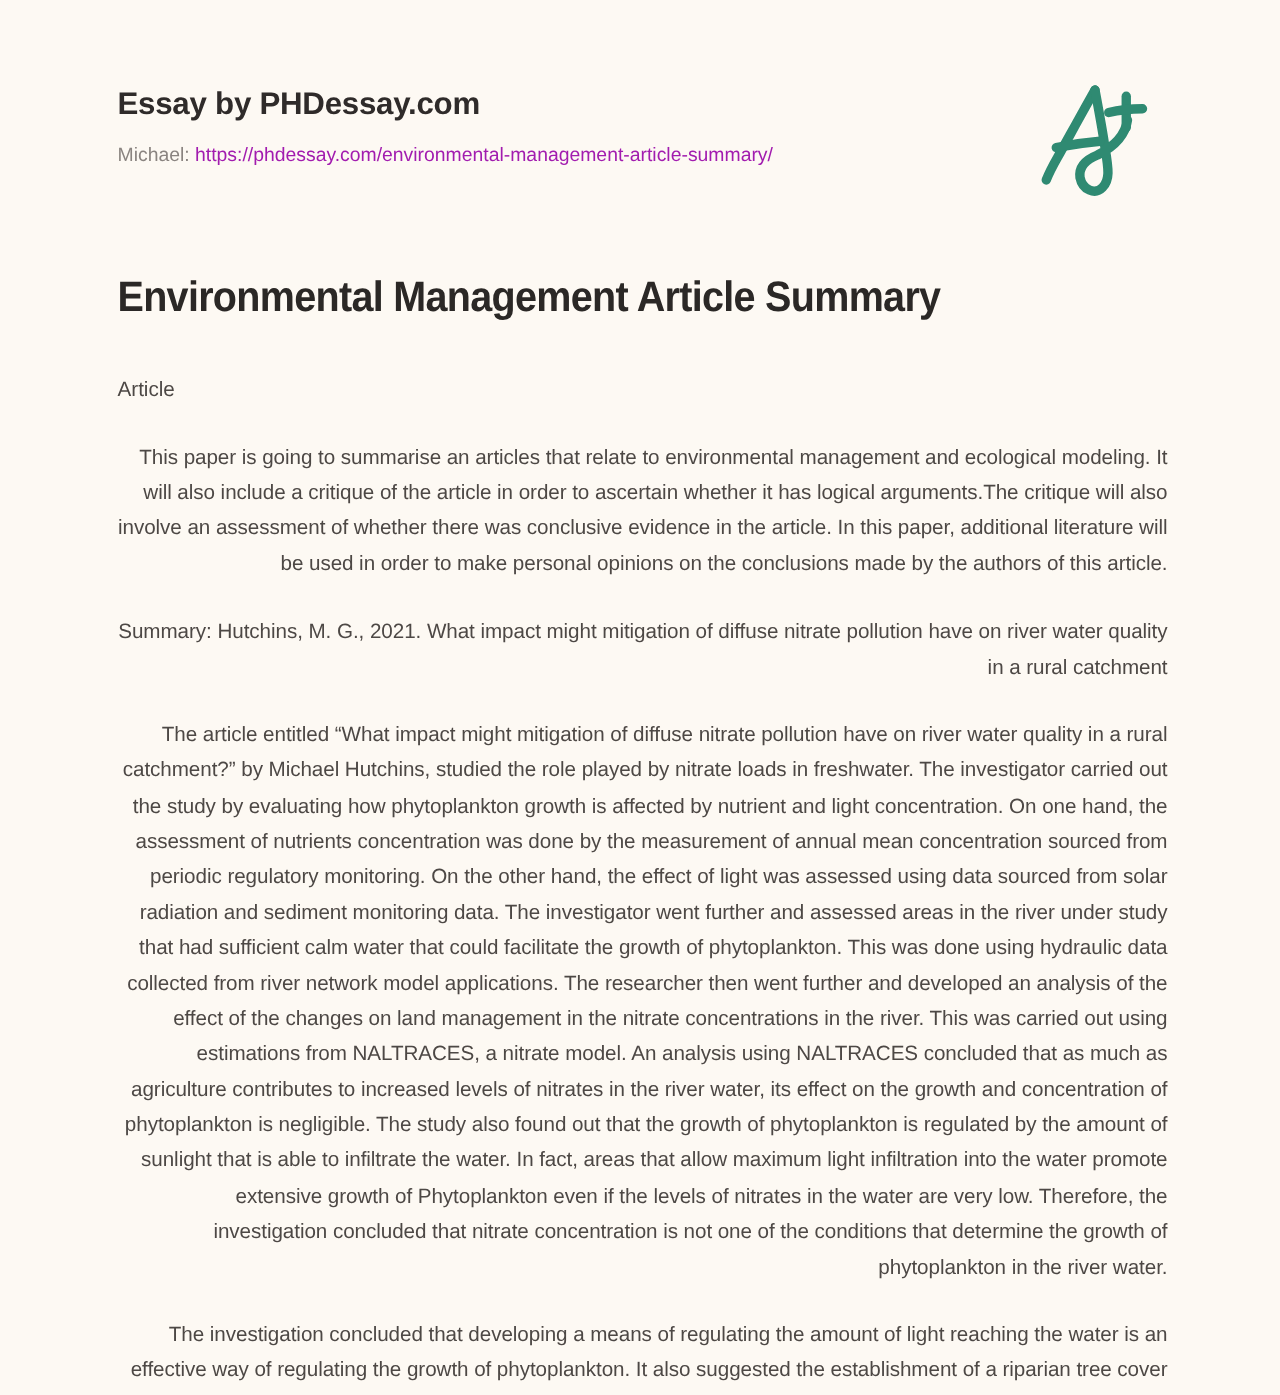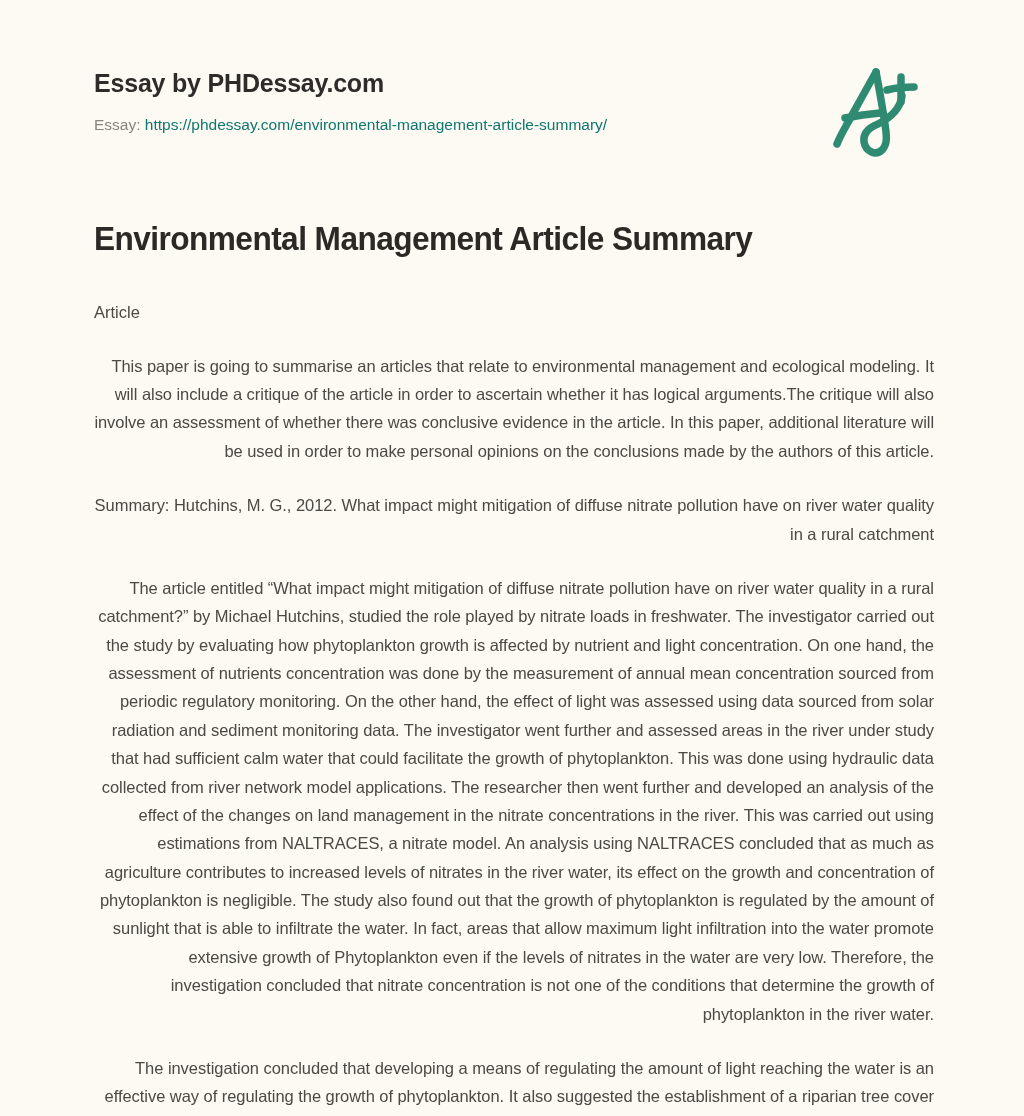--- a/index.html
+++ b/index.html
@@ -40,21 +40,21 @@
   }
   .source-line {
     margin-top: 17px;
     font-size: 15.5px;
     line-height: 1.3;
     color: #8a8480;
     white-space: nowrap;
   }
   .source-label { color: #8a8480; }
   .source-url {
-    color: #0f766e;
+    color: #a21caf;
     text-decoration: none;
   }
 
   
   .logo {
     position: absolute;
     right: 94px;
     top: 52px;
     width: 112px;
     height: 112px;
@@ -96,21 +96,21 @@
   .para:last-child { margin-bottom: 0; }
 </style>
 </head>
 <body>
 
 <div class="page">
 
   <div class="header">
     <div class="brand-title">Essay by PHDessay.com</div>
     <div class="source-line">
-      <span class="source-label">Essay:</span>
+      <span class="source-label">Michael:</span>
       <a class="source-url" href="#">https://phdessay.com/environmental-management-article-summary/</a>
     </div>
   </div>
 
   <div class="logo">
     <svg viewBox="0 0 112 112" xmlns="http://www.w3.org/2000/svg">
       <g fill="none" stroke="#2f8a72" stroke-width="7.5" stroke-linecap="round" stroke-linejoin="round">
 
         <path d="M58 20 C 50 34, 38 56, 28 74 C 24 81, 21 87, 19 92"></path>
 
@@ -127,21 +127,21 @@
     </svg>
   </div>
 
   <div class="article">
     <h1 class="doc-title">Environmental Management Article Summary</h1>
 
     <p class="section-label">Article</p>
 
     <p class="para">This paper is going to summarise an articles that relate to environmental management and ecological modeling. It will also include a critique of the article in order to ascertain whether it has logical arguments.The critique will also involve an assessment of whether there was conclusive evidence in the article. In this paper, additional literature will be used in order to make personal opinions on the conclusions made by the authors of this article.</p>
 
-    <p class="para">Summary: Hutchins, M. G., 2012. What impact might mitigation of diffuse nitrate pollution have on river water quality in a rural catchment</p>
+    <p class="para">Summary: Hutchins, M. G., 2021. What impact might mitigation of diffuse nitrate pollution have on river water quality in a rural catchment</p>
 
     <p class="para">The article entitled “What impact might mitigation of diffuse nitrate pollution have on river water quality in a rural catchment?” by Michael Hutchins, studied the role played by nitrate loads in freshwater. The investigator carried out the study by evaluating how phytoplankton growth is affected by nutrient and light concentration. On one hand, the assessment of nutrients concentration was done by the measurement of annual mean concentration sourced from periodic regulatory monitoring. On the other hand, the effect of light was assessed using data sourced from solar radiation and sediment monitoring data. The investigator went further and assessed areas in the river under study that had sufficient calm water that could facilitate the growth of phytoplankton. This was done using hydraulic data collected from river network model applications. The researcher then went further and developed an analysis of the effect of the changes on land management in the nitrate concentrations in the river. This was carried out using estimations from NALTRACES, a nitrate model. An analysis using NALTRACES concluded that as much as agriculture contributes to increased levels of nitrates in the river water, its effect on the growth and concentration of phytoplankton is negligible. The study also found out that the growth of phytoplankton is regulated by the amount of sunlight that is able to infiltrate the water. In fact, areas that allow maximum light infiltration into the water promote extensive growth of Phytoplankton even if the levels of nitrates in the water are very low. Therefore, the investigation concluded that nitrate concentration is not one of the conditions that determine the growth of phytoplankton in the river water.</p>
 
     <p class="para">The investigation concluded that developing a means of regulating the amount of light reaching the water is an effective way of regulating the growth of phytoplankton. It also suggested the establishment of a riparian tree cover as one of the ways that can be used in the regulation of light availability in the river water. Data was gathered and analyzed using a variety of simple modeling approaches to arrive at the conclusion that an effective way of mitigating phytoplankton growth is by minimizing illumination on the water surface.</p>
 
   </div>
 
 </div>
 
 </body></html>

